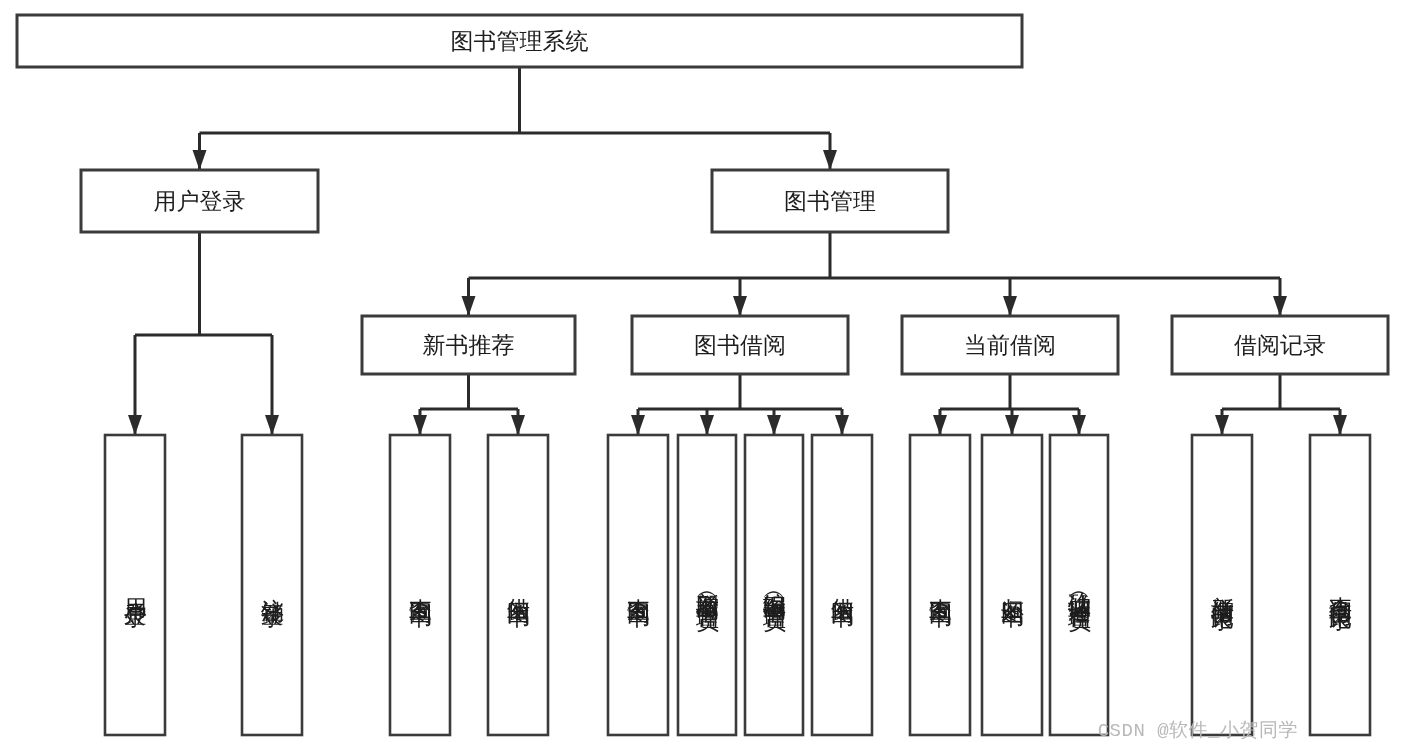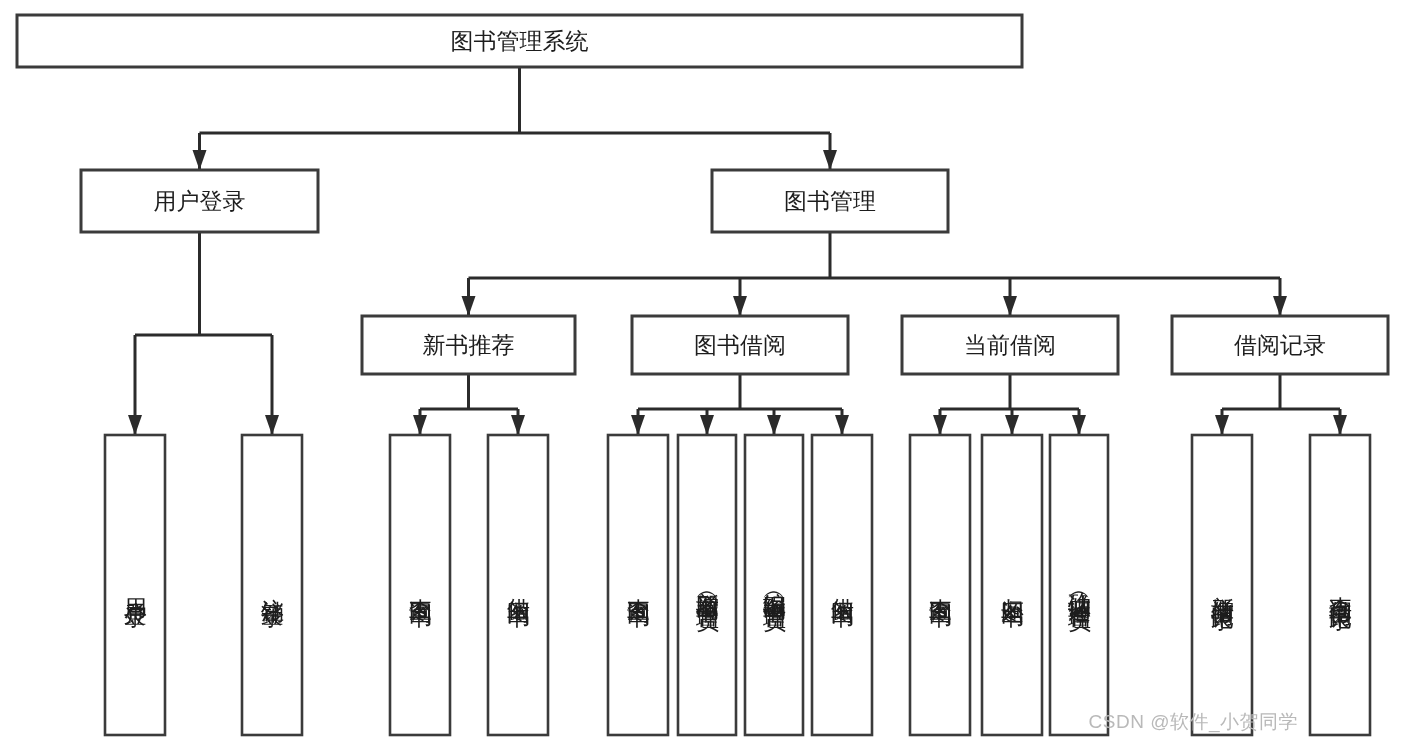--- a/index.html
+++ b/index.html
@@ -67,22 +67,22 @@
     display: flex;
     align-items: center;
     justify-content: center;
     text-align: center;
     white-space: nowrap;
     pointer-events: none;
   }
   .watermark {
     position: absolute;
     right: 8px;
-    bottom: 12px;
-    font-family: Liberation Sans, sans-serif;
+    bottom: 4px;
+    font-family: Liberation Mono, monospace;
     font-size: 19px;
     color: #b9b9b9;
     letter-spacing: 0.5px;
     user-select: none;
   }
 </style>
 </head>
 <body>
 
 <div id="diagram-root">

